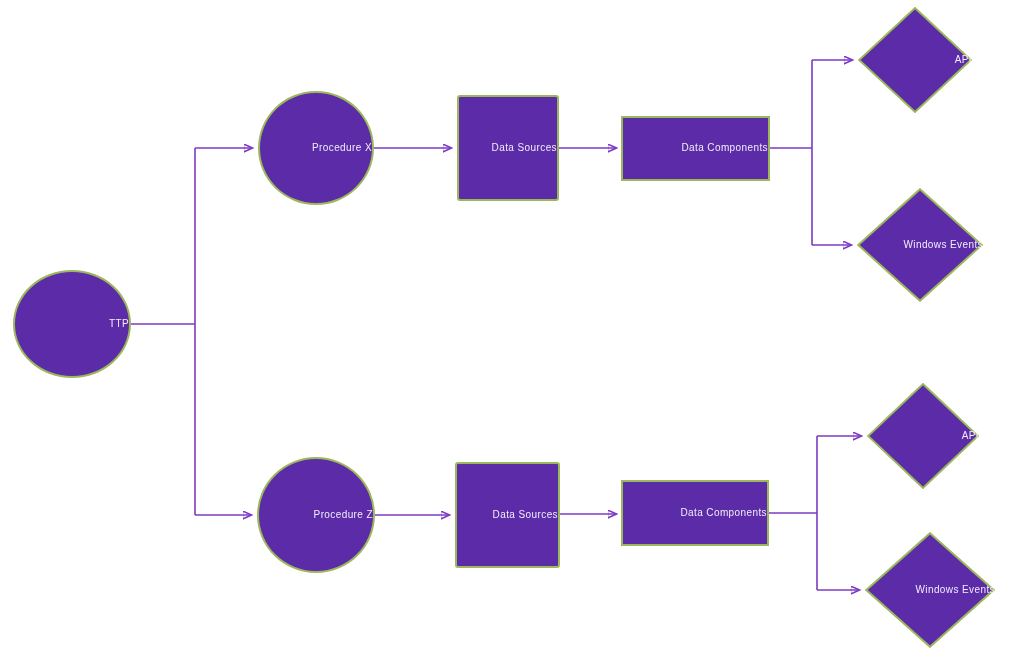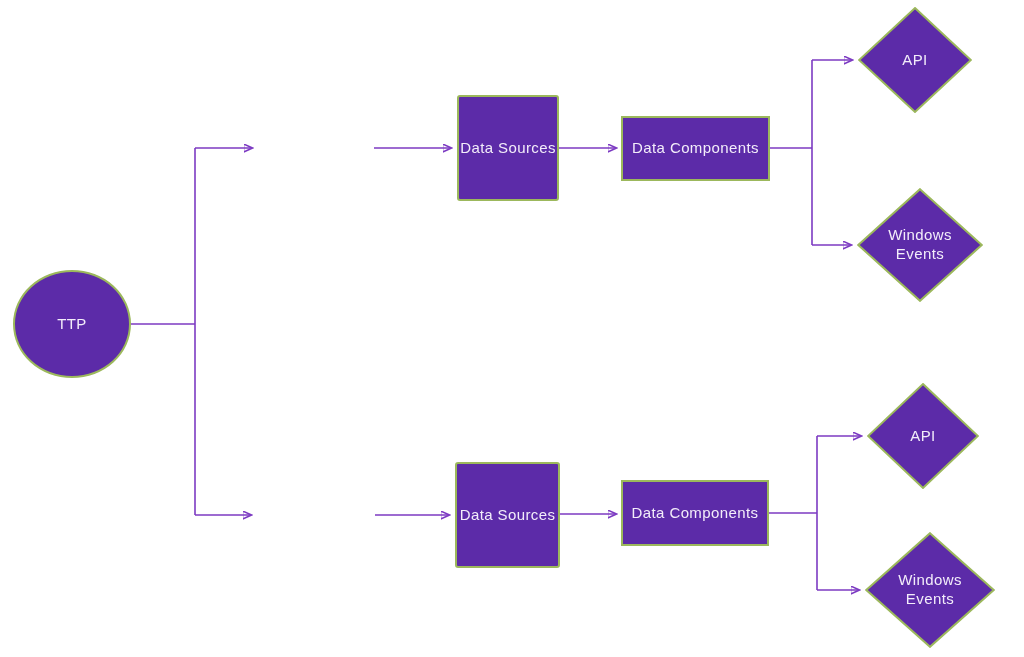--- a/index.html
+++ b/index.html
@@ -8,22 +8,22 @@
     --connector:#7c3ac2;
     --label:#f3edfa;
     --bg:#ffffff;
   }
   *{margin:0;padding:0;box-sizing:border-box;}
   html,body{width:1024px;height:657px;background:var(--bg);overflow:hidden;
     font-family:"Liberation Sans","DejaVu Sans",sans-serif;}
   .canvas{position:relative;width:1024px;height:657px;background:var(--bg);}
   .edges{position:absolute;left:0;top:0;width:1024px;height:657px;}
   .edges path{stroke:var(--connector);stroke-width:1.6;fill:none;}
-  .node{position:absolute;display:flex;align-items:center;justify-content:center;
-    text-align:center;color:var(--label);font-size:15px;letter-spacing:.4px;
+  .node{position:absolute;display:flex;align-items:center;justify-content:flex-end;
+    text-align:center;color:var(--label);font-size:10px;letter-spacing:.4px;
     line-height:1.25;font-weight:500;}
   .shape{background:var(--fill);border:2px solid var(--border);}
   .circle{border-radius:50%;}
   .rounded{border-radius:3px;}
   
   #ttp{left:13px;top:270px;width:118px;height:108px;}
   #procedure-x{left:258px;top:91px;width:116px;height:114px;}
   #procedure-z{left:257px;top:457px;width:118px;height:116px;}
   #data-sources-top{left:457px;top:95px;width:102px;height:106px;}
   #data-sources-bottom{left:455px;top:462px;width:105px;height:106px;}
@@ -68,21 +68,27 @@
     <path d="M812,60 L852,60" marker-end="url(#ah)"></path>
     <path d="M812,245 L851,245" marker-end="url(#ah)"></path>
     <path d="M817,436 L861,436" marker-end="url(#ah)"></path>
     <path d="M817,590 L859,590" marker-end="url(#ah)"></path>
   </svg>
 
   <div class="node shape circle" id="ttp">
     <span class="label">TTP</span>
   </div>
 
+  <div class="node shape circle" id="procedure-x">
+    <span class="label">Procedure X</span>
+  </div>
 
+  <div class="node shape circle" id="procedure-z">
+    <span class="label">Procedure Z</span>
+  </div>
 
   <div class="node shape rounded" id="data-sources-top">
     <span class="label">Data Sources</span>
   </div>
 
   <div class="node shape rounded" id="data-sources-bottom">
     <span class="label">Data Sources</span>
   </div>
 
   <div class="node shape" id="data-components-top">

